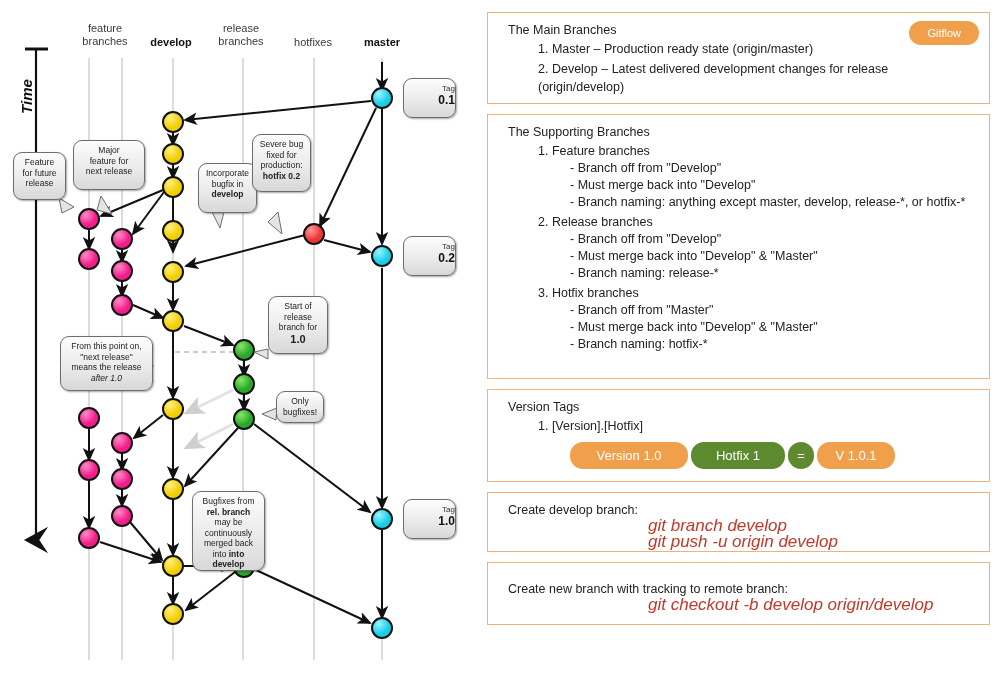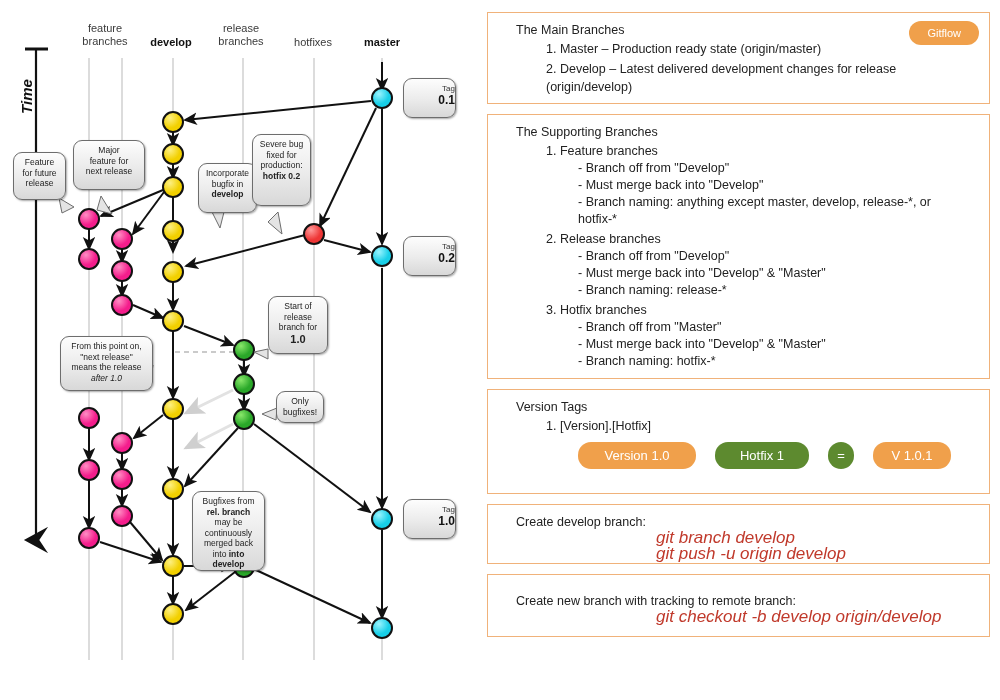--- a/index.html
+++ b/index.html
@@ -43,31 +43,31 @@
     text-align:right;box-sizing:border-box;padding-top:5px;
   }
   .tagbox .t1{font-size:8px;color:#333;line-height:9px;}
   .tagbox .t2{font-size:12px;font-weight:bold;color:#111;line-height:14px;}
 
   
   #panels{position:absolute;left:487px;top:12px;width:503px;}
   .panel{
     border:1px solid #f0b27a;background:#ffffff;
     box-sizing:border-box;position:relative;margin-bottom:10px;
-    padding:9px 28px;
+    padding:9px 20px;
   }
   .panel-title{font-size:12.5px;color:#222;line-height:16px;}
   .gitflow-badge{
     position:absolute;right:10px;top:8px;
     background:#f0a04b;color:#fff;font-size:11px;
     border-radius:12px;padding:4px 18px;line-height:16px;
   }
   .num-item{font-size:12.5px;color:#222;line-height:18px;margin-left:30px;margin-top:2px;}
   .sub-item{font-size:12.5px;color:#222;line-height:17px;margin-left:62px;}
-  .ver-row{margin-left:62px;margin-top:7px;display:flex;align-items:center;gap:19px;}
+  .ver-row{margin-left:62px;margin-top:7px;display:flex;align-items:center;gap:3px;}
   .pill{
     border-radius:13px;color:#ffffff;font-size:13px;
     padding:6px 0;text-align:center;line-height:15px;
   }
   .pill.orange{background:#f0a04b;}
   .pill.green{background:#5d8a2f;}
   .cmd{
     font-size:17px;color:#c0392b;font-style:italic;
     line-height:16px;margin-left:140px;
   }
@@ -277,21 +277,21 @@
       <div>feature for</div>
       <div>next release</div>
     </div>
 
     <div class="callout" style="left:198px;top:163px;width:59px;height:50px;">
       <div>Incorporate</div>
       <div>bugfix in</div>
       <div><b>develop</b></div>
     </div>
 
-    <div class="callout" style="left:252px;top:134px;width:59px;height:72px;">
+    <div class="callout" style="left:252px;top:134px;width:59px;height:58px;">
       <div>Severe bug</div>
       <div>fixed for</div>
       <div>production:</div>
       <div><b>hotfix 0.2</b></div>
     </div>
 
     <div class="callout" style="left:268px;top:296px;width:60px;height:58px;">
       <div>Start of</div>
       <div>release</div>
       <div>branch for</div>
@@ -354,21 +354,21 @@
       <div class="sub-item">- Branch off from "Develop"</div>
       <div class="sub-item">- Must merge back into "Develop" &amp; "Master"</div>
       <div class="sub-item">- Branch naming: release-*</div>
 
       <div class="num-item">3. Hotfix branches</div>
       <div class="sub-item">- Branch off from "Master"</div>
       <div class="sub-item">- Must merge back into "Develop" &amp; "Master"</div>
       <div class="sub-item">- Branch naming: hotfix-*</div>
     </div>
 
-    <div class="panel" style="height:105px;">
+    <div class="panel" style="height:93px;">
       <div class="panel-title">Version Tags</div>
       <div class="num-item">1. [Version].[Hotfix]</div>
       <div class="ver-row">
         <div class="pill orange" style="width:118px;">Version 1.0</div>
         <div class="pill green" style="width:94px;">Hotfix 1</div>
         <div class="pill green" style="width:26px;">=</div>
         <div class="pill orange" style="width:78px;">V 1.0.1</div>
       </div>
     </div>
 

